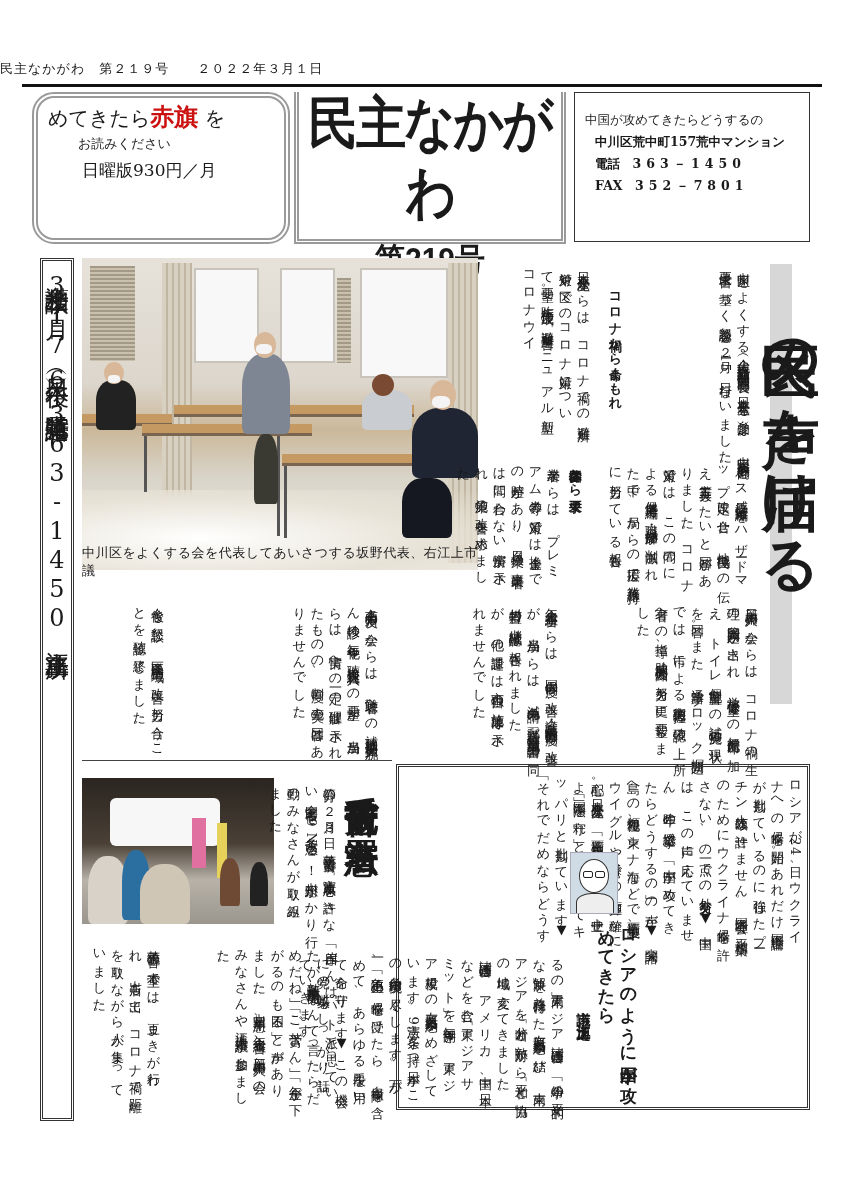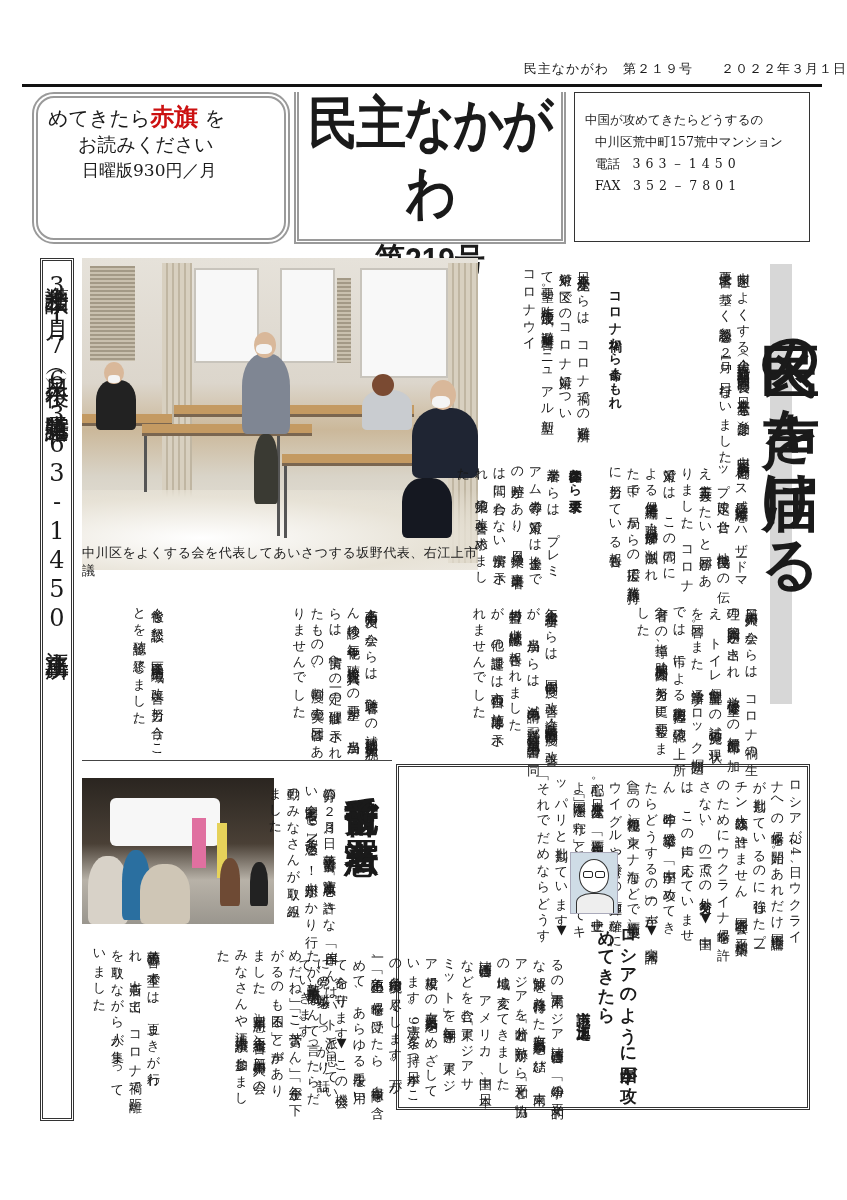--- a/index.html
+++ b/index.html
@@ -3,39 +3,39 @@
 <meta charset="utf-8">
 <style>
   * { box-sizing: border-box; margin: 0; padding: 0; }
   html, body { width: 847px; height: 1200px; background: #ffffff; overflow: hidden; }
   body { position: relative; font-family: "DejaVu Serif", "Liberation Serif", serif; color: #1a1a1a; }
   .abs { position: absolute; }
   .vt { writing-mode: vertical-rl; text-orientation: upright; }
   .vt-mixed { writing-mode: vertical-rl; text-orientation: mixed; }
 
   
-  #running-head { left: 0; top: 60px; width: 847px; text-align: right; font-size: 13px; letter-spacing: 1px; }
+  #running-head { left: 0; top: 60px; width: 847px; text-align: left; font-size: 13px; letter-spacing: 1px; }
   #head-rule { left: 22px; top: 84px; width: 800px; height: 3px; background: #111; }
 
   
   #promo-box { left: 32px; top: 92px; width: 258px; height: 152px; border: 6px double #9a9a9a; border-radius: 22px; padding: 6px 10px; }
   #promo-box .l1 { font-size: 20px; line-height: 26px; }
   #promo-box .l1 .red { font-size: 24px; font-weight: bold; color: #cc1111; font-family: "DejaVu Sans", sans-serif; }
-  #promo-box .l2 { font-size: 19px; line-height: 26px; padding-left: 30px; }
+  #promo-box .l2 { font-size: 13px; line-height: 26px; padding-left: 30px; }
   #promo-box .l3, #promo-box .l4 { font-size: 17px; line-height: 26px; padding-left: 34px; }
   #promo-box .l5 { font-size: 17px; line-height: 26px; }
 
   
   #masthead { left: 294px; top: 92px; width: 272px; height: 152px; border-left: 5px double #9a9a9a; border-right: 5px double #9a9a9a; border-bottom: 5px double #9a9a9a; text-align: center; }
   #masthead-title { font-family: "DejaVu Sans", sans-serif; font-weight: 900; font-size: 50px; letter-spacing: -2px; margin-top: 6px; line-height: 60px; transform: scaleY(1.15); }
   #masthead-issue { font-family: "Liberation Sans", sans-serif; font-weight: bold; font-size: 30px; margin-top: 22px; transform: scaleY(1.1); }
 
   
   #pub-box { left: 574px; top: 92px; width: 236px; height: 150px; border: 1px solid #333; padding: 16px 8px 0 10px; font-size: 12.5px; line-height: 22px; }
-  #pub-box .indent { padding-left: 10px; }
+  #pub-box .indent { padding-left: 10px; font-weight: bold; }
   #pub-box .num { letter-spacing: 5px; }
   #pub-box .url { font-family: "Liberation Mono", monospace; font-size: 10px; }
 
   
   #side-banner { left: 40px; top: 258px; width: 34px; height: 863px; border: 3px double #333; font-size: 24px; line-height: 28px; padding-top: 6px; display: flex; justify-content: center; letter-spacing: 1px; }
 
   
   #photo1 { left: 82px; top: 258px; width: 396px; height: 312px; overflow: hidden; background: linear-gradient(180deg, #e6e2da 0%, #dcd6cc 40%, #cbb89a 55%, #d9d4c8 70%, #efece6 100%); }
   #photo1 .window { position: absolute; top: 10px; height: 95px; background: #f8f8f8; border: 2px solid #c8c4bc; }
   #photo1 .blind { position: absolute; background: repeating-linear-gradient(180deg, #a39986 0 2px, #c9c0ae 2px 4px); }

